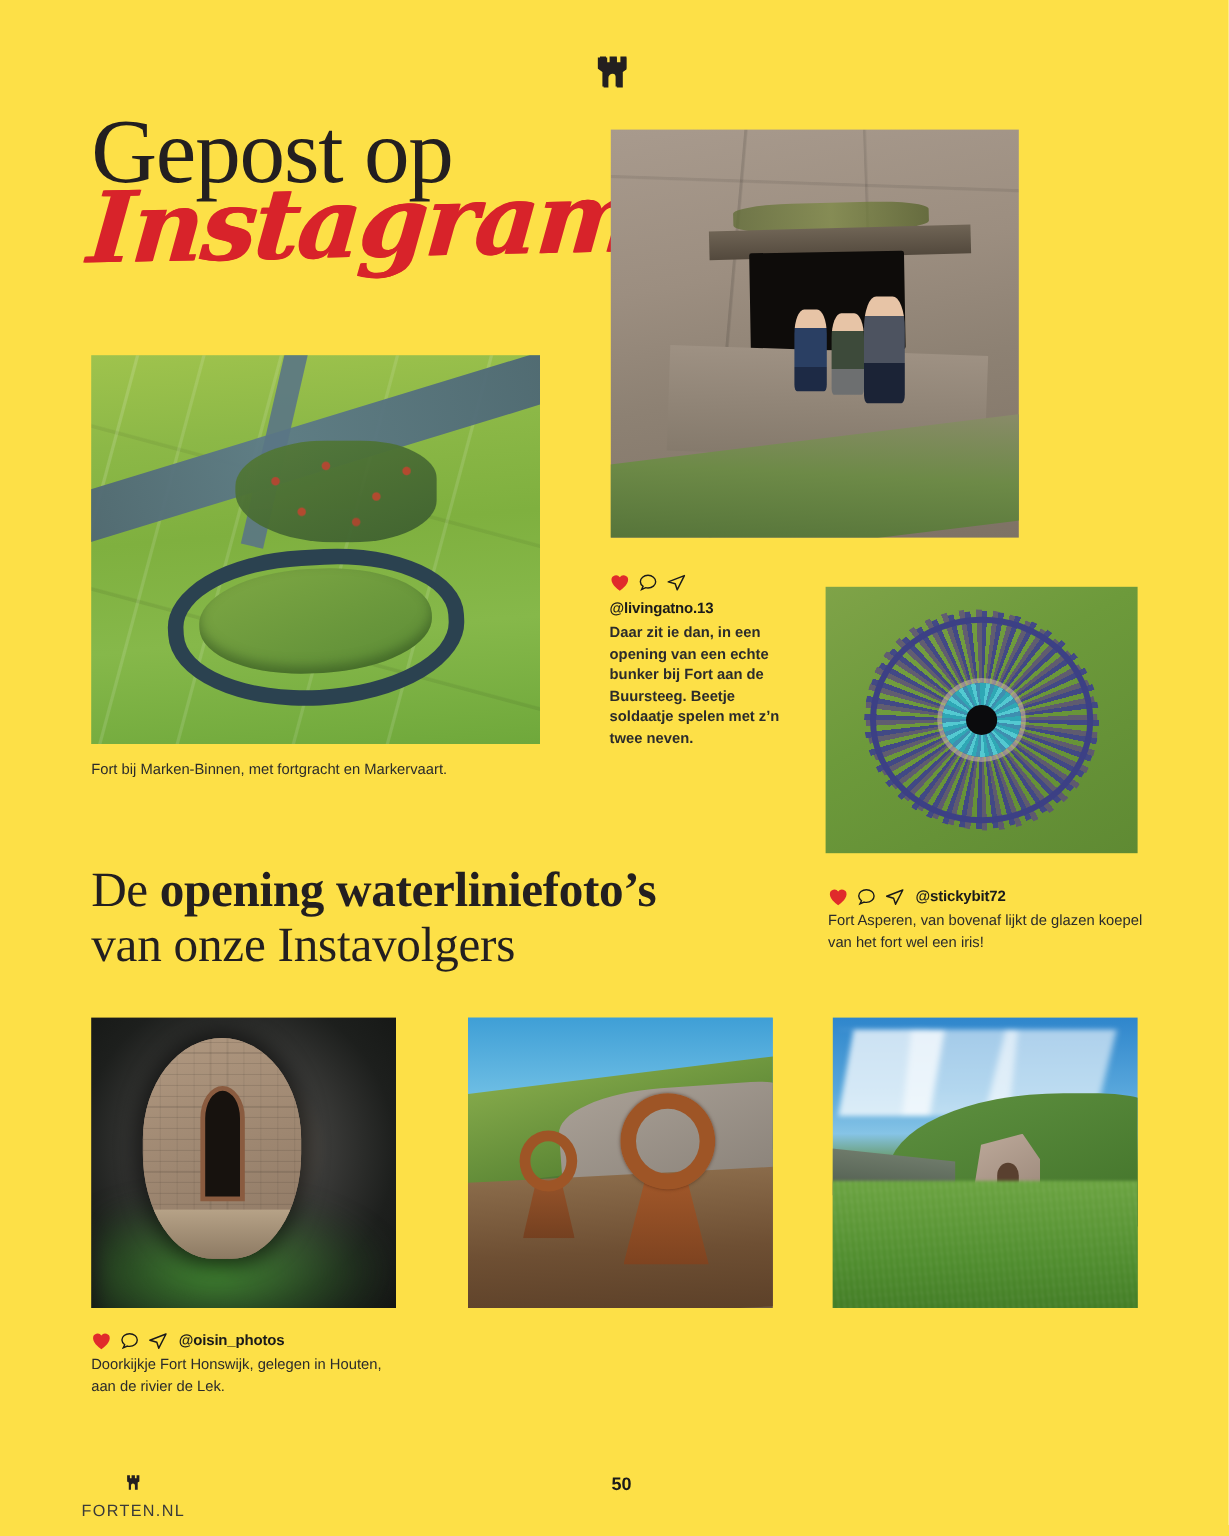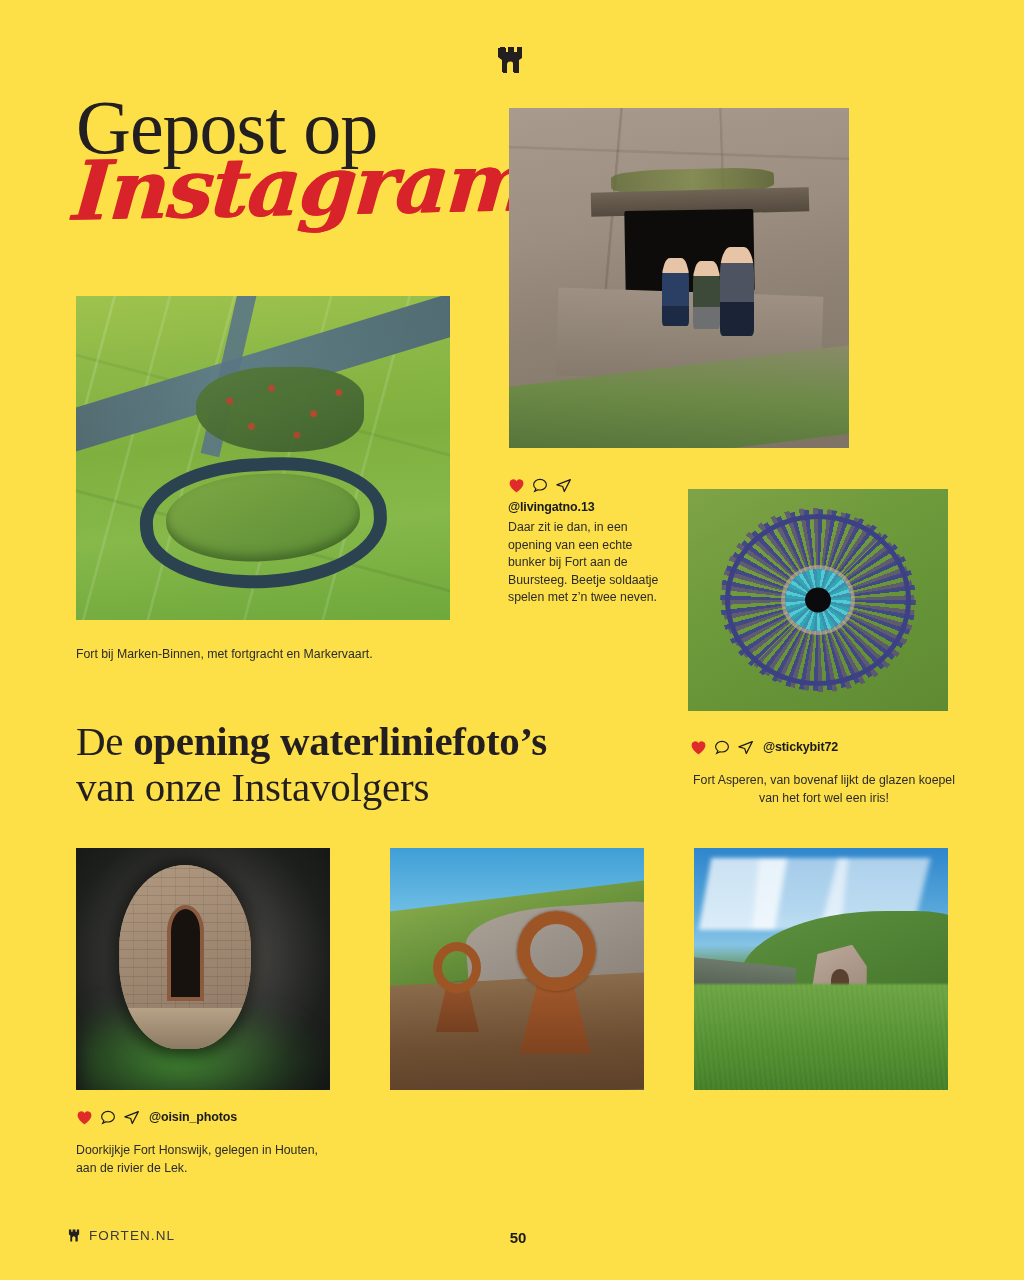--- a/index.html
+++ b/index.html
@@ -358,29 +358,29 @@
     font-size: 12.5px;
     color: #1a1a1a;
     letter-spacing: -0.15px;
     white-space: nowrap;
   }
   .cap-text {
     font-family: "Liberation Sans", sans-serif;
     font-size: 12.3px;
     line-height: 17.6px;
     color: #2b2b2b;
-    margin-top: 16px;
+    margin-top: 3px;
   }
 
   
   .cap-drone   { left: 76px;  top: 630px; width: 370px; }
   .cap-drone .ig-head { gap: 10px; }
   .cap-living  { left: 508px; top: 476px; width: 156px; }
-  .cap-living .cap-text { margin-top: 5px; }
-  .cap-sticky  { left: 690px; top: 738px; width: 268px; text-align: center; }
+  .cap-living .cap-text { margin-top: 5px; font-weight: bold; }
+  .cap-sticky  { left: 690px; top: 738px; width: 268px; }
   .cap-oisin   { left: 76px;  top: 1108px; width: 250px; }
   .cap-xander  { left: 390px; top: 1108px; width: 255px; }
   .cap-lars    { left: 694px; top: 1108px; width: 255px; }
 
   
   .cap-living .ig-icons { margin-bottom: 6px; }
 
   
   .mid-headline {
     position: absolute;
@@ -405,21 +405,21 @@
 
   
   .footer {
     position: absolute;
     left: 0; right: 0;
     top: 1228px;
     height: 30px;
   }
   .footer-left {
     position: absolute; left: 68px; top: 0;
-    display: flex; align-items: center; gap: 8px;
+    display: flex; align-items: center; gap: 8px; flex-direction: column;
   }
   .footer-left svg { display: block; }
   .footer-brand {
     font-family: "Liberation Sans", sans-serif;
     font-size: 13.5px;
     letter-spacing: 1.1px;
     color: #3a3a3a;
   }
   .footer-page {
     position: absolute; left: 12px; right: 0; top: 1px;

